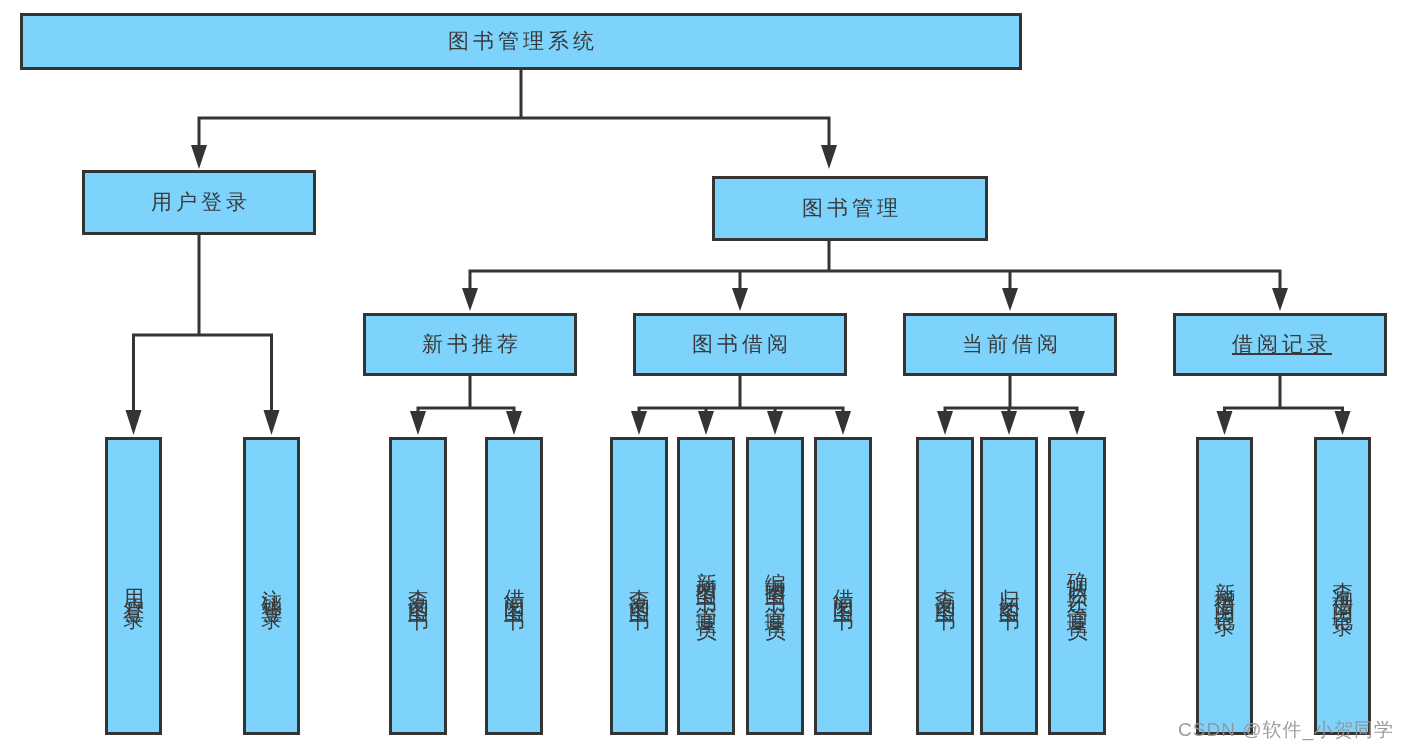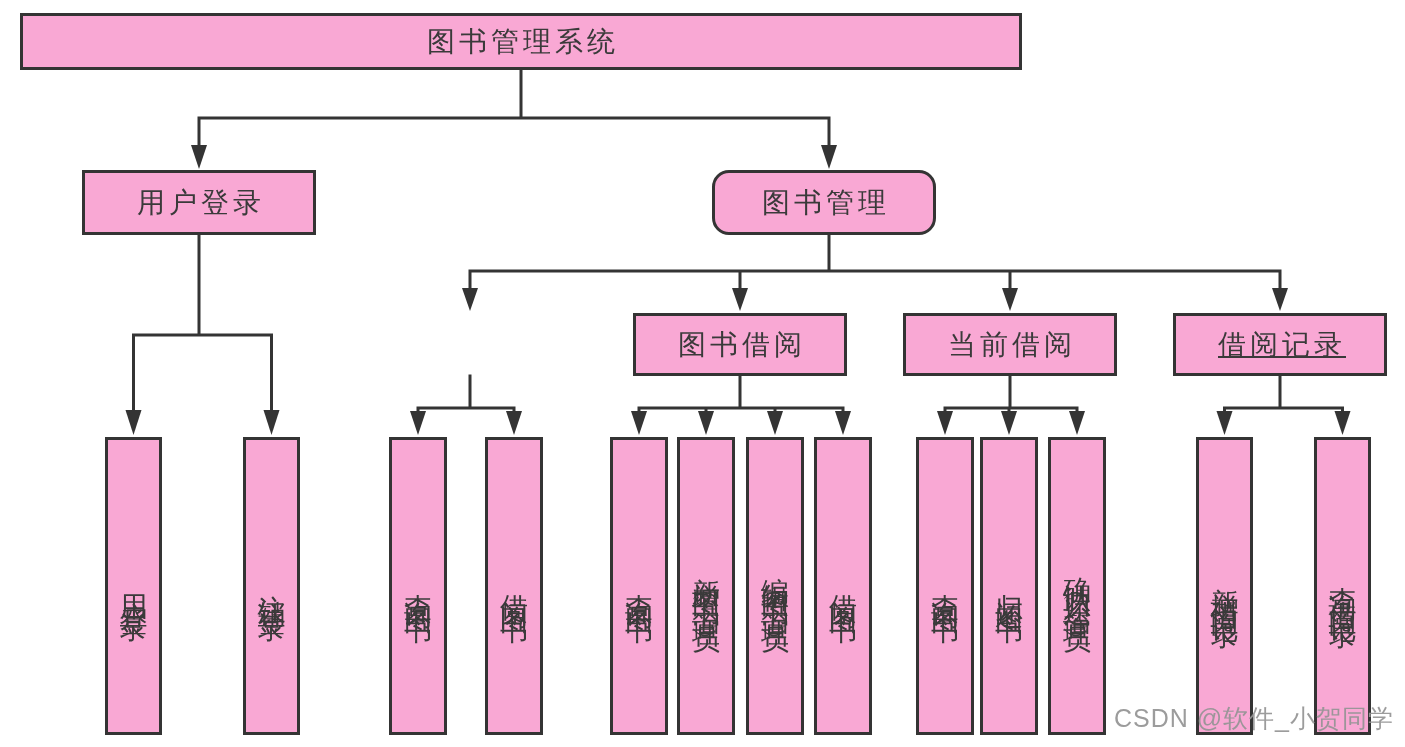--- a/index.html
+++ b/index.html
@@ -13,45 +13,45 @@
   }
   #connectors {
     position: absolute;
     left: 0; top: 0;
     width: 1405px; height: 747px;
     pointer-events: none;
   }
   .node {
     position: absolute;
     box-sizing: border-box;
-    background: #f9a8d4;
+    background: #7dd3fc;
     border: 3px solid #343434;
     color: #3a3a3a;
     display: flex;
     align-items: center;
     justify-content: center;
-    font-size: 28px;
+    font-size: 21px;
     line-height: 1.25;
     white-space: nowrap;
   }
   .node.h {
     letter-spacing: 4px;
     text-indent: 4px;
   }
   .node.v {
     writing-mode: vertical-rl;
     text-orientation: mixed;
     letter-spacing: 7px;
     white-space: normal;
   }
   #watermark {
     position: absolute;
     right: 11px;
-    bottom: 12px;
-    font-size: 25px;
+    bottom: 4px;
+    font-size: 19px;
     color: rgba(148, 148, 148, 0.92);
     letter-spacing: 1px;
     z-index: 5;
   }
 </style>
 </head>
 <body>
 
 <div id="stage">
 
@@ -96,22 +96,23 @@
       <polygon points="1001,411 1017,411 1009,435"></polygon>
       <polygon points="1069,411 1085,411 1077,435"></polygon>
       <polygon points="1216.5,411 1232.5,411 1224.5,435"></polygon>
       <polygon points="1334.5,411 1350.5,411 1342.5,435"></polygon>
     </g>
   </svg>
 
   <div class="node h" style="left:20px; top:13px; width:1002px; height:57px;">图书管理系统</div>
 
   <div class="node h" style="left:82px; top:170px; width:234px; height:65px;">用户登录</div>
-  <div class="node h" style="left:712px; top:170px; width:224px; height:65px;border-radius:17px;">图书管理</div>
+  <div class="node h" style="left:712px; top:176px; width:276px; height:65px;">图书管理</div>
 
+  <div class="node h" style="left:363px; top:313px; width:214px; height:63px;">新书推荐</div>
   <div class="node h" style="left:903px; top:313px; width:214px; height:63px;">当前借阅</div>
   <div class="node h" style="left:633px; top:313px; width:214px; height:63px;">图书借阅</div>
   <div class="node h" style="left:1173px; top:313px; width:214px; height:63px;text-decoration:underline;">借阅记录</div>
 
   <div class="node v" style="left:105px; top:437px; width:57px; height:298px;">用户登录</div>
   <div class="node v" style="left:243px; top:437px; width:57px; height:298px;">注销登录</div>
 
   <div class="node v" style="left:389px; top:437px; width:58px; height:298px;">查询图书</div>
   <div class="node v" style="left:485px; top:437px; width:58px; height:298px;">借阅图书</div>
 

